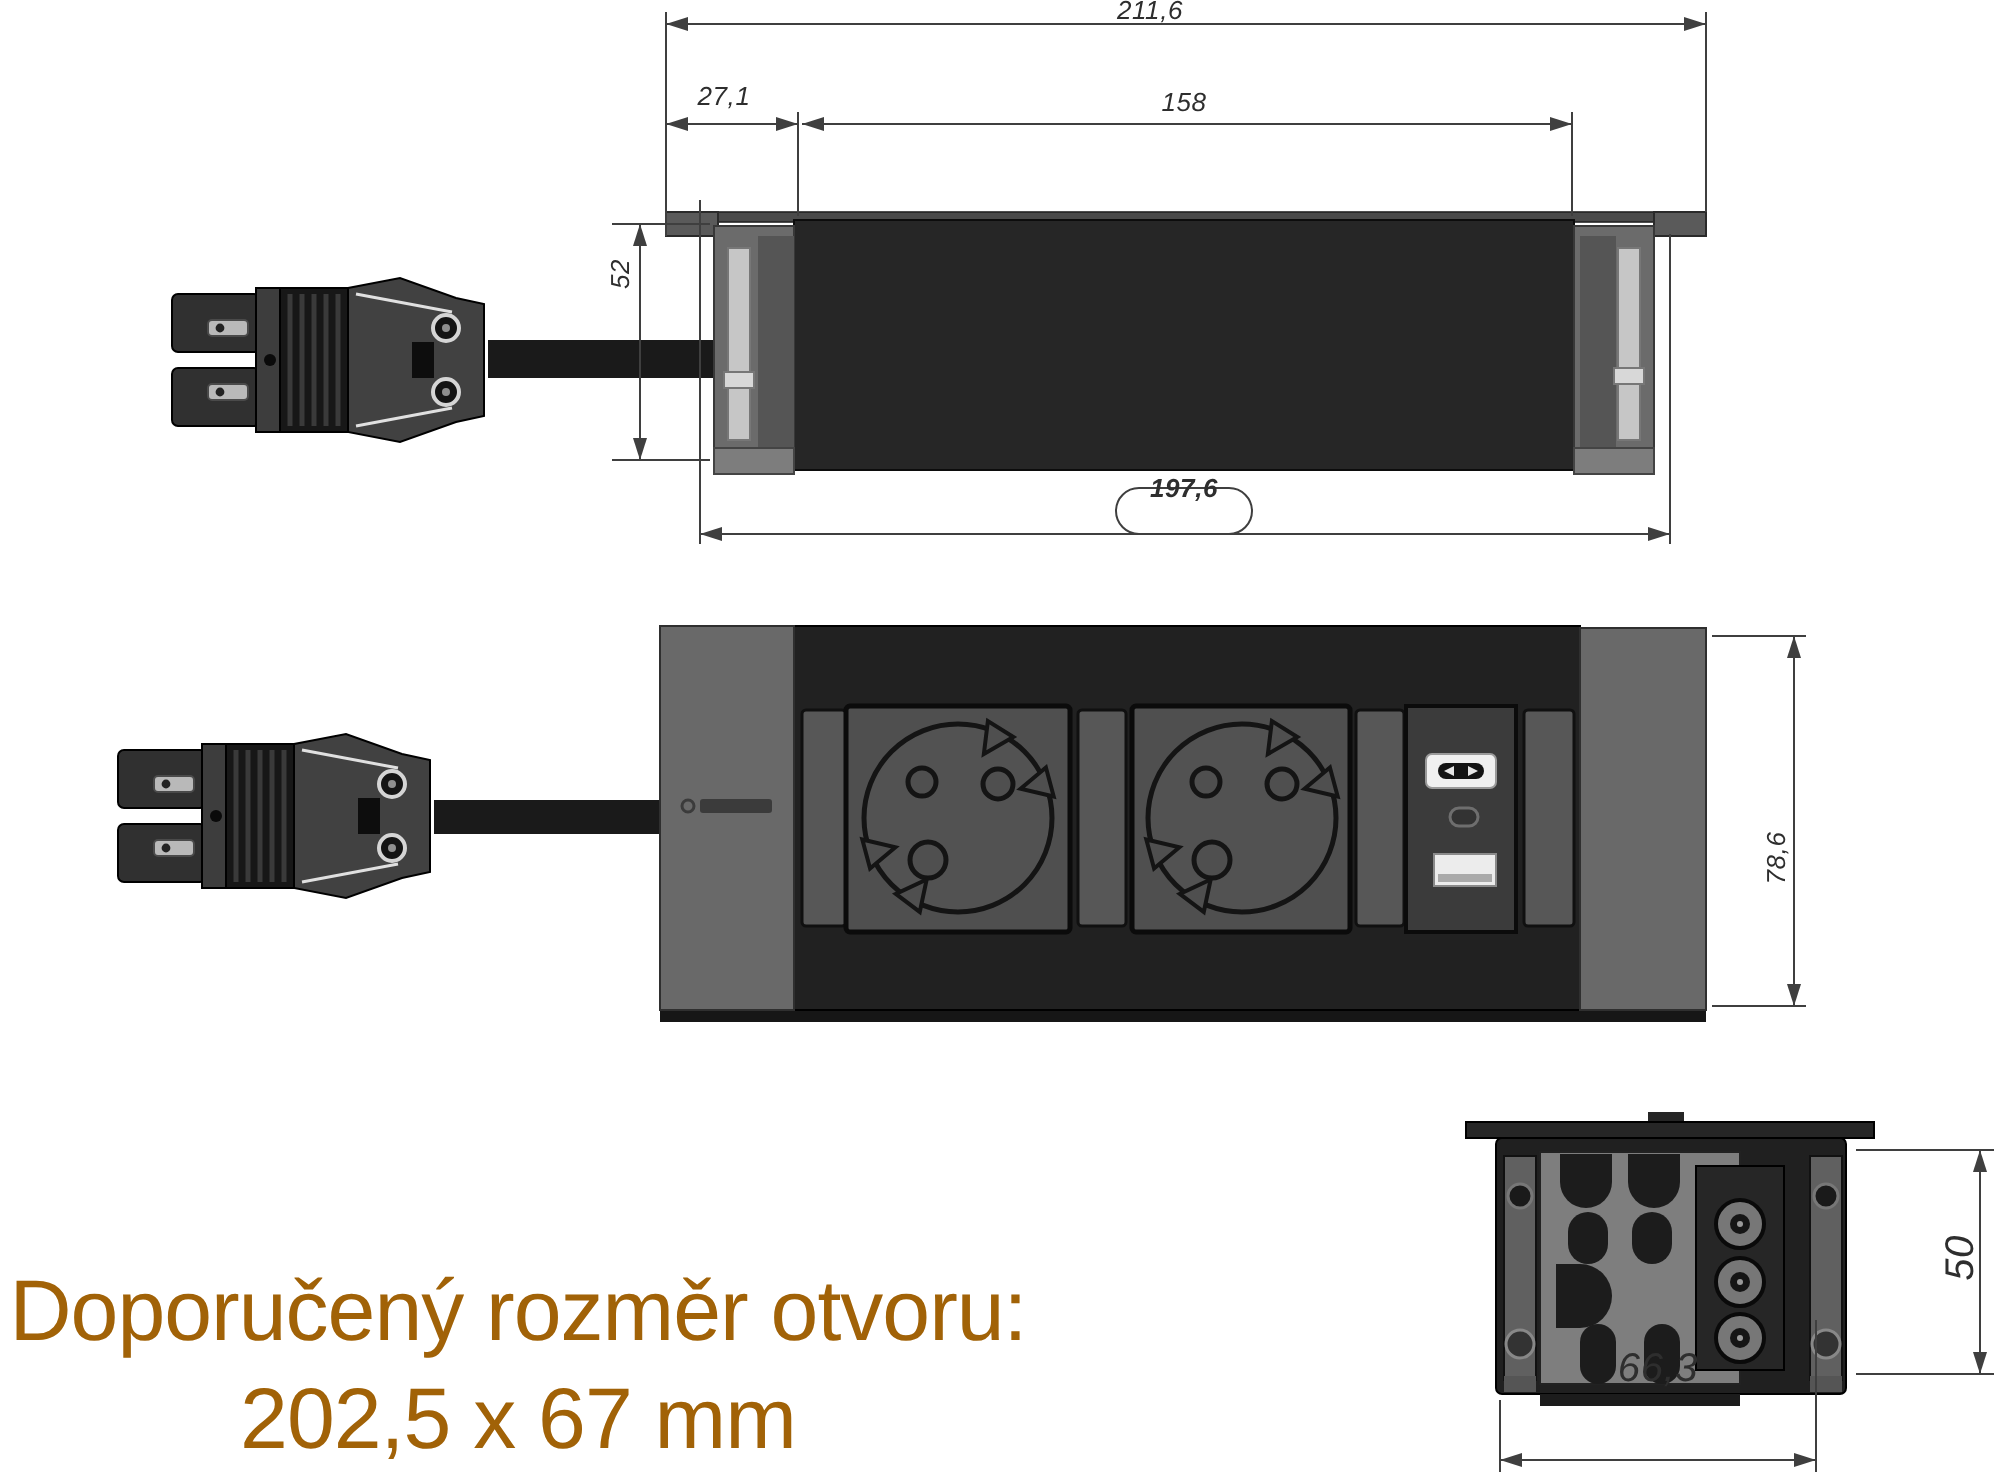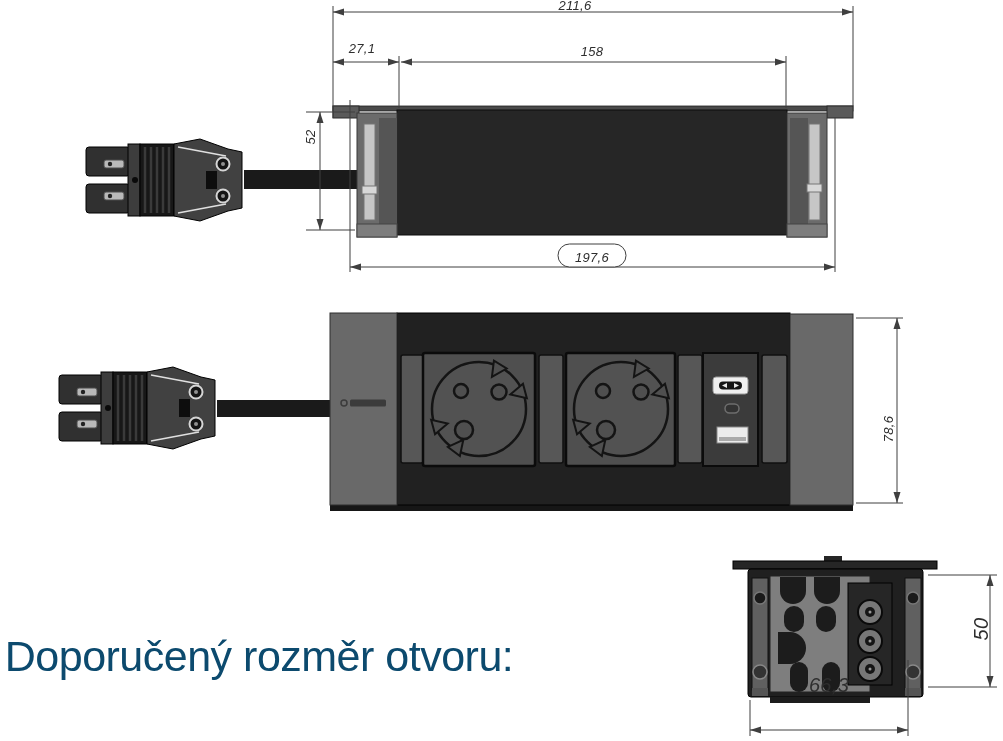--- a/index.html
+++ b/index.html
@@ -18,21 +18,21 @@
     white-space:nowrap;
     transform:translate(-50%,-50%);
     letter-spacing:.3px;
   }
   .dim.rot{transform:translate(-50%,-50%) rotate(-90deg);}
   .dim.big{font-size:20px;}
   .note{
     position:absolute;
     left:0;top:629px;width:518px;
     text-align:center;
-    color:#0c4a6e;
+    color:#a16207;
     font:43px "Liberation Sans",sans-serif;
     line-height:54px;
     letter-spacing:-0.5px;
   }
 </style>
 </head>
 <body>
 
 <div class="canvas">
 
@@ -230,22 +230,23 @@
         <line x1="750" y1="700" x2="750" y2="736"></line>
         <line x1="908" y1="660" x2="908" y2="736"></line>
       </g>
     </g>
   </svg>
 
   <div class="dim" style="left:575px;top:5px;">211,6</div>
   <div class="dim" style="left:362px;top:48px;font-style:italic;">27,1</div>
   <div class="dim" style="left:592px;top:51px;">158</div>
   <div class="dim rot" style="left:310px;top:137px;">52</div>
-  <div class="dim" style="left:592px;top:257px;">197,6</div>
+  <div class="dim" style="left:592px;top:244px;font-weight:bold;">197,6</div>
   <div class="dim rot" style="left:888px;top:429px;">78,6</div>
   <div class="dim big" style="left:829px;top:685px;">66,3</div>
   <div class="dim rot big" style="left:981px;top:629px;">50</div>
 
   <div class="note">
     <div>Doporučený rozměr otvoru:</div>
+    <div>202,5 x 67 mm</div>
   </div>
 
 </div>
 
 </body></html>

